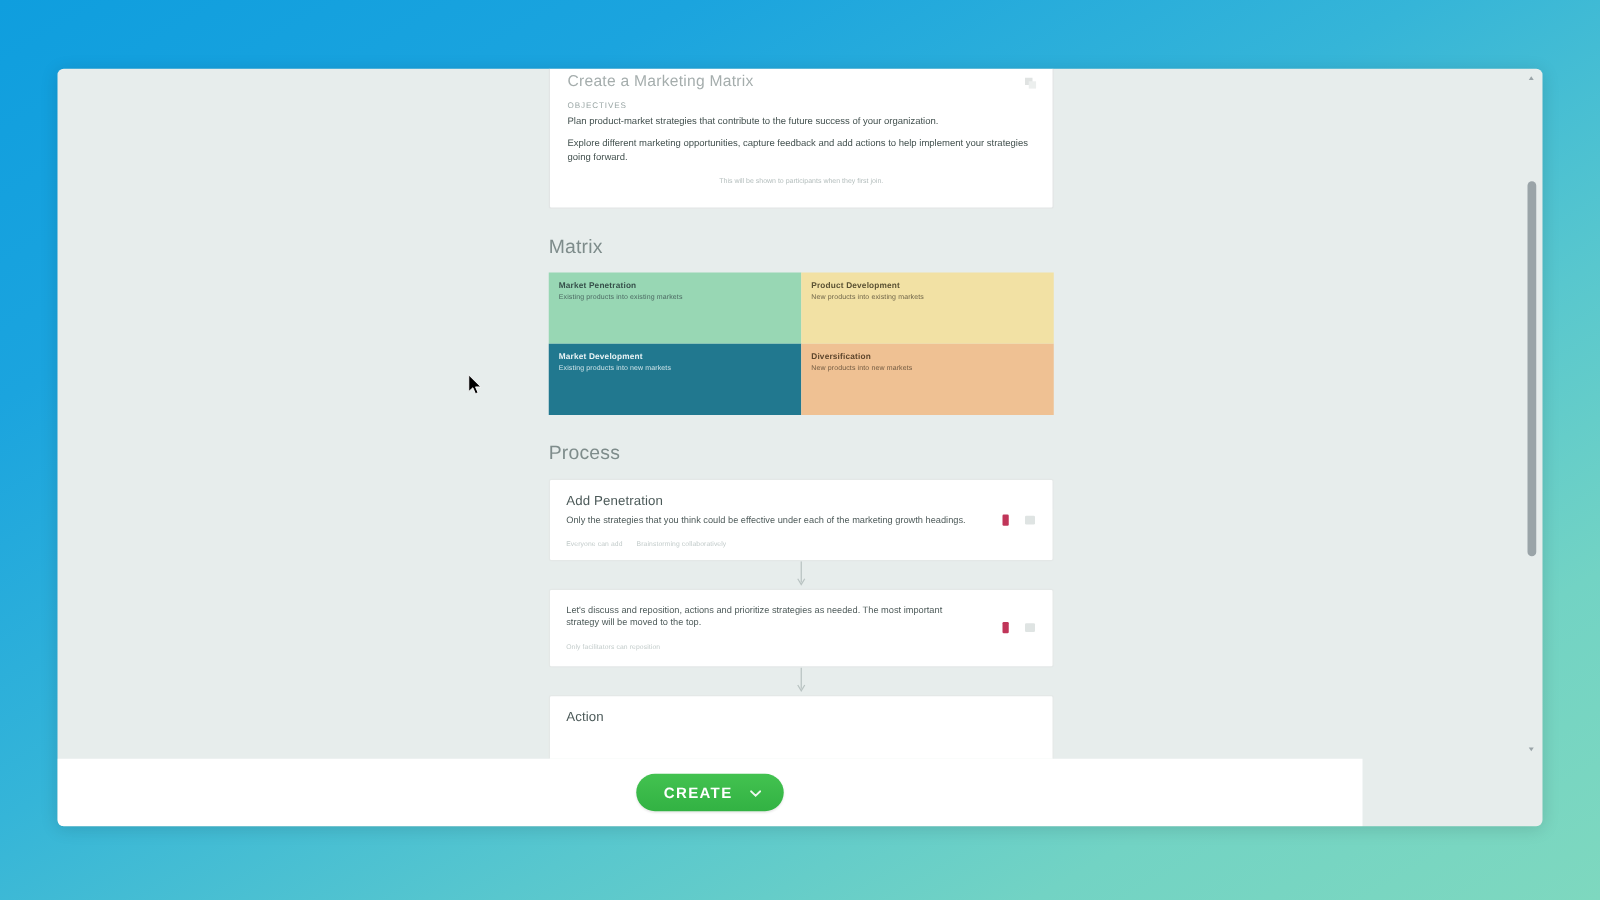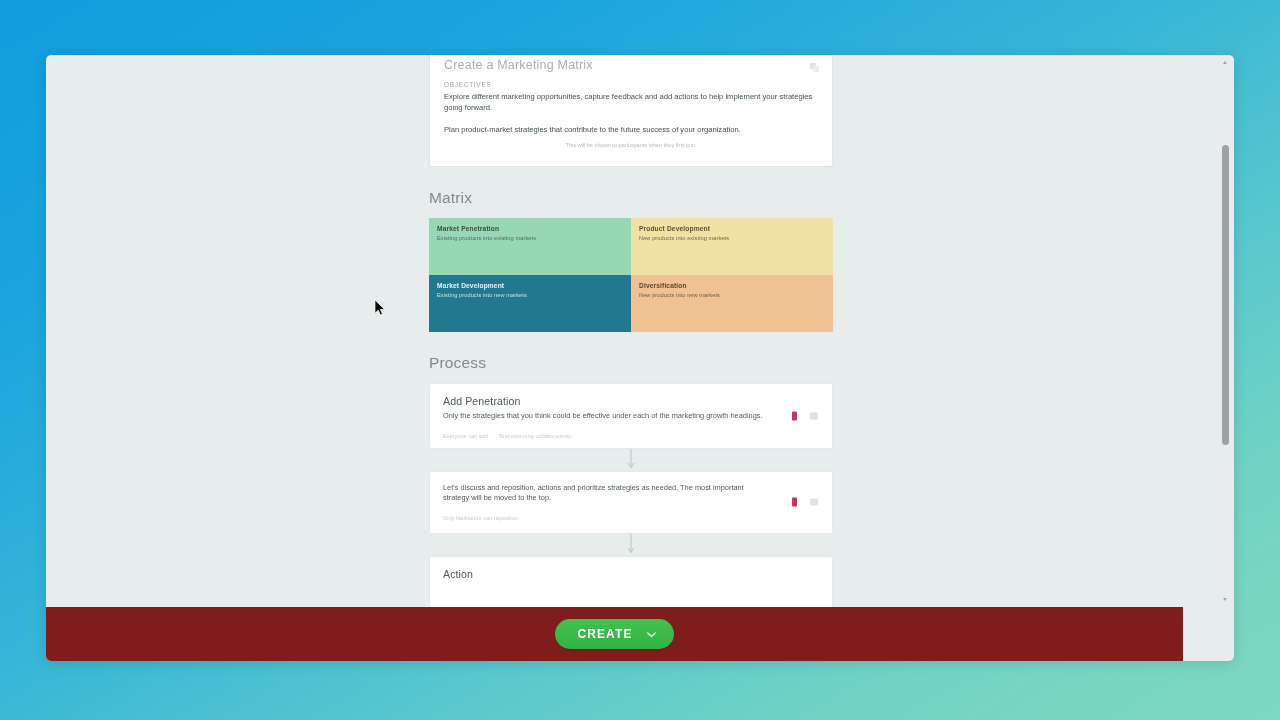--- a/index.html
+++ b/index.html
@@ -39,21 +39,21 @@
   #scroll-viewport {
     position: absolute;
     left: 0; top: 0;
     width: 1188px;
     height: 552px;
     overflow: hidden;
   }
 
   #scroll-content {
     position: absolute;
-    left: 0;
+    left: 10px;
     top: -10px;
     width: 1170px;
   }
 
   .center-col {
     width: 404px;
     margin: 0 auto;
   }
 
   
@@ -215,23 +215,23 @@
     left: 50%;
     top: 0;
     transform: translateX(-50%);
   }
 
   
   #modal-footer {
     position: absolute;
     left: 0;
     bottom: 0;
-    width: 1137px;
+    width: 1044px;
     height: 54px;
-    background: #7f1d1d;
+    background: #ffffff;
     display: flex;
     align-items: center;
     justify-content: center;
   }
   #create-btn {
     display: flex;
     align-items: center;
     gap: 14px;
     background: linear-gradient(180deg, #43c250 0%, #32b243 100%);
     color: #fff;
@@ -300,22 +300,22 @@
           <div class="obj-title">Create a Marketing Matrix</div>
 
           <span class="copy-icon">
             <svg width="9" height="9" viewBox="0 0 9 9">
               <rect x="0" y="0" width="6" height="6" fill="#9aa4a3"></rect>
               <rect x="3" y="3" width="6" height="6" fill="#c3cbca"></rect>
             </svg>
           </span>
 
           <div class="obj-label">OBJECTIVES</div>
+          <div class="obj-para">Plan product-market strategies that contribute to the future success of your organization.</div>
           <div class="obj-para last">Explore different marketing opportunities, capture feedback and add actions to help implement your strategies going forward.</div>
-          <div class="obj-para">Plan product-market strategies that contribute to the future success of your organization.</div>
           <div class="obj-note">This will be shown to participants when they first join.</div>
 
         </div>
 
         <h2 class="section-head">Matrix</h2>
 
         <div class="matrix">
           <div class="quad q1">
             <div class="quad-title">Market Penetration</div>
             <div class="quad-sub">Existing products into existing markets</div>

